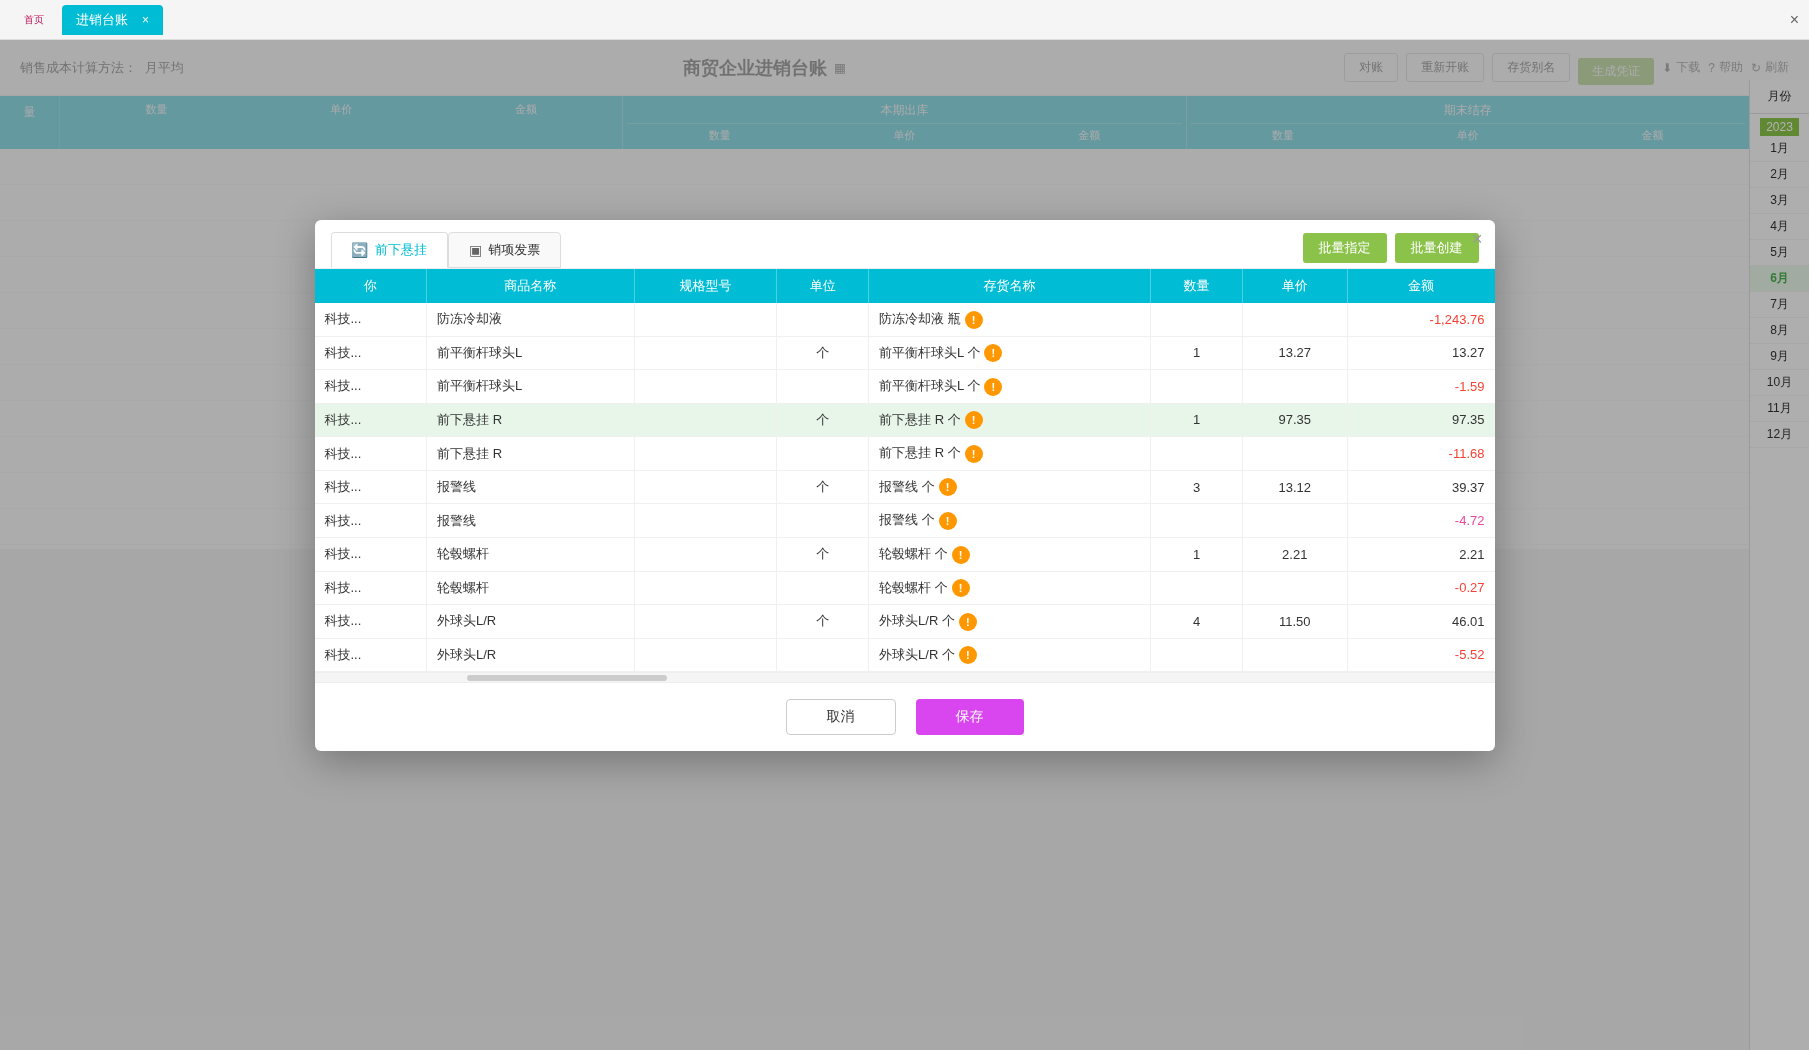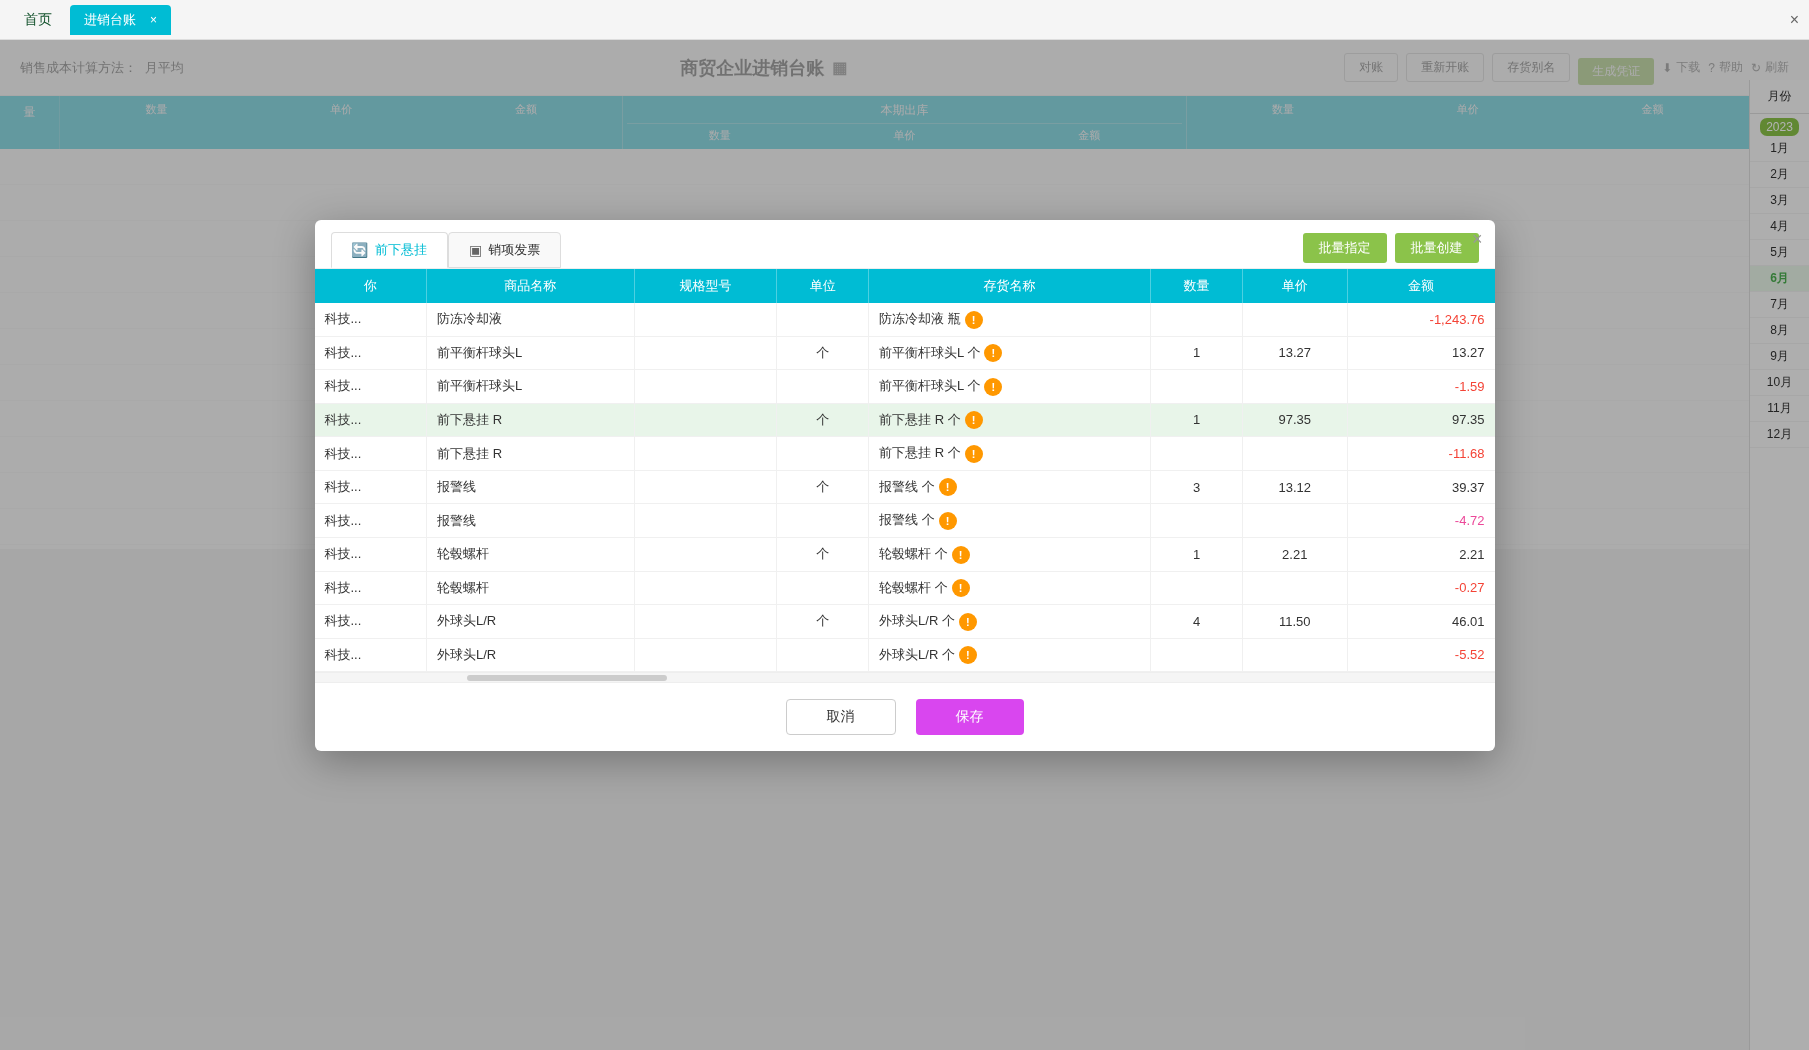--- a/index.html
+++ b/index.html
@@ -1,30 +1,30 @@
 <!DOCTYPE html>
 <html><head>
   <meta charset="utf-8">
   <style>
     * { box-sizing: border-box; margin: 0; padding: 0; }
     body { font-family: 'Microsoft YaHei', Arial, sans-serif; font-size: 13px; background: #e0e0e0; width: 1809px; height: 1050px; overflow: hidden; position: relative; }
 
     
     .top-bar { display: flex; align-items: center; background: #f5f5f5; border-bottom: 1px solid #ddd; height: 40px; padding: 0 10px; gap: 4px; }
-    .tab-home { padding: 6px 14px; cursor: pointer; font-size: 14px; color: #14532d; background: transparent; border: none; }
+    .tab-home { padding: 6px 14px; cursor: pointer; font-size: 10px; color: #be185d; background: transparent; border: none; }
     .tab-active { background: #00bcd4; color: white; border-radius: 4px 4px 0 0; padding: 6px 14px; display: flex; align-items: center; gap: 14px; cursor: pointer; border: none; font-size: 13px; }
     .tab-close { font-size: 12px; cursor: pointer; color: white; }
     .top-bar-close { margin-left: auto; font-size: 16px; cursor: pointer; color: #666; background: none; border: none; }
 
     
     .main-area { background: #f0f0f0; height: calc(1050px - 40px); position: relative; }
 
     
     .header-bar { display: flex; align-items: center; background: white; padding: 10px 20px; border-bottom: 1px solid #eee; }
-    .page-title { flex: 1; text-align: center; font-size: 18px; font-weight: bold; color: #333; display: flex; align-items: center; justify-content: center; gap: 8px; }
+    .page-title { flex: 1; text-align: center; font-size: 18px; font-weight: bold; color: #333; display: flex; align-items: center; justify-content: center; gap: 8px; font-family: Liberation Mono, monospace; }
     .title-icon { color: #666; font-size: 16px; }
     .header-buttons { display: flex; gap: 8px; align-items: center; }
     .btn-outline { border: 1px solid #ccc; background: white; padding: 5px 14px; border-radius: 3px; cursor: pointer; font-size: 12px; color: #333; }
     .btn-green { background: #8bc34a; color: white; border: none; padding: 5px 14px; border-radius: 3px; cursor: pointer; font-size: 12px; margin-top: 8px; }
     .btn-text { background: none; border: none; cursor: pointer; font-size: 12px; color: #555; display: flex; align-items: center; gap: 4px; }
 
     
     .bg-content { opacity: 0.4; pointer-events: none; }
 
     
@@ -62,21 +62,21 @@
     .modal-footer { display: flex; justify-content: center; gap: 20px; padding: 16px; border-top: 1px solid #eee; }
     .btn-cancel { border: 1px solid #ccc; background: white; padding: 8px 40px; border-radius: 4px; cursor: pointer; font-size: 14px; color: #333; }
     .btn-save { background: #d946ef; color: white; border: none; padding: 8px 40px; border-radius: 4px; cursor: pointer; font-size: 14px; }
 
     
     .modal-scrollbar { height: 10px; background: #f5f5f5; border-top: 1px solid #eee; display: flex; align-items: center; padding: 0 2px; }
     .modal-scrollbar-thumb { width: 200px; height: 6px; background: #ccc; border-radius: 3px; margin-left: 150px; }
 
     
     .right-panel { position: absolute; right: 0; top: 40px; width: 60px; background: #f9f9f9; border-left: 1px solid #ddd; height: 100%; display: flex; flex-direction: column; align-items: center; }
-    .year-badge { background: #8bc34a; color: white; padding: 2px 6px; border-radius: 7px; font-size: 12px; margin-top: 4px; }
+    .year-badge { background: #8bc34a; color: white; padding: 2px 6px; border-radius: 0; font-size: 12px; margin-top: 4px; }
     .month-item { font-size: 12px; color: #333; padding: 4px 0; width: 100%; text-align: center; border-bottom: 1px solid #f0f0f0; cursor: pointer; }
     .month-item.active-month { background: #e8f5e9; color: #4caf50; font-weight: bold; }
   </style>
 </head>
 <body>
 
 <div class="top-bar">
   <button class="tab-home">首页</button>
   <div class="tab-active">
     <span>进销台账</span>
@@ -127,20 +127,21 @@
     </div>
     <div style="flex:1; text-align:center; color:white; padding:6px 4px; font-size:12px; border-right:1px solid rgba(255,255,255,0.3);">
       <div style="border-bottom:1px solid rgba(255,255,255,0.3); padding-bottom:4px; margin-bottom:4px;">本期出库</div>
       <div style="display:flex;">
         <div style="flex:1; text-align:center; font-size:11px; color:white;">数量</div>
         <div style="flex:1; text-align:center; font-size:11px; color:white;">单价</div>
         <div style="flex:1; text-align:center; font-size:11px; color:white;">金额</div>
       </div>
     </div>
     <div style="flex:1; text-align:center; color:white; padding:6px 4px; font-size:12px;">
+      <div style="border-bottom:1px solid rgba(255,255,255,0.3); padding-bottom:4px; margin-bottom:4px;">期末结存</div>
       <div style="display:flex;">
         <div style="flex:1; text-align:center; font-size:11px; color:white;">数量</div>
         <div style="flex:1; text-align:center; font-size:11px; color:white;">单价</div>
         <div style="flex:1; text-align:center; font-size:11px; color:white;">金额</div>
       </div>
     </div>
   </div>
 
   <div style="background: white; padding: 0; margin-right: 60px;" class="bg-content">
     <div style="height: 400px; background: repeating-linear-gradient(white 0px, white 35px, #f5f5f5 35px, #f5f5f5 36px);"></div>

